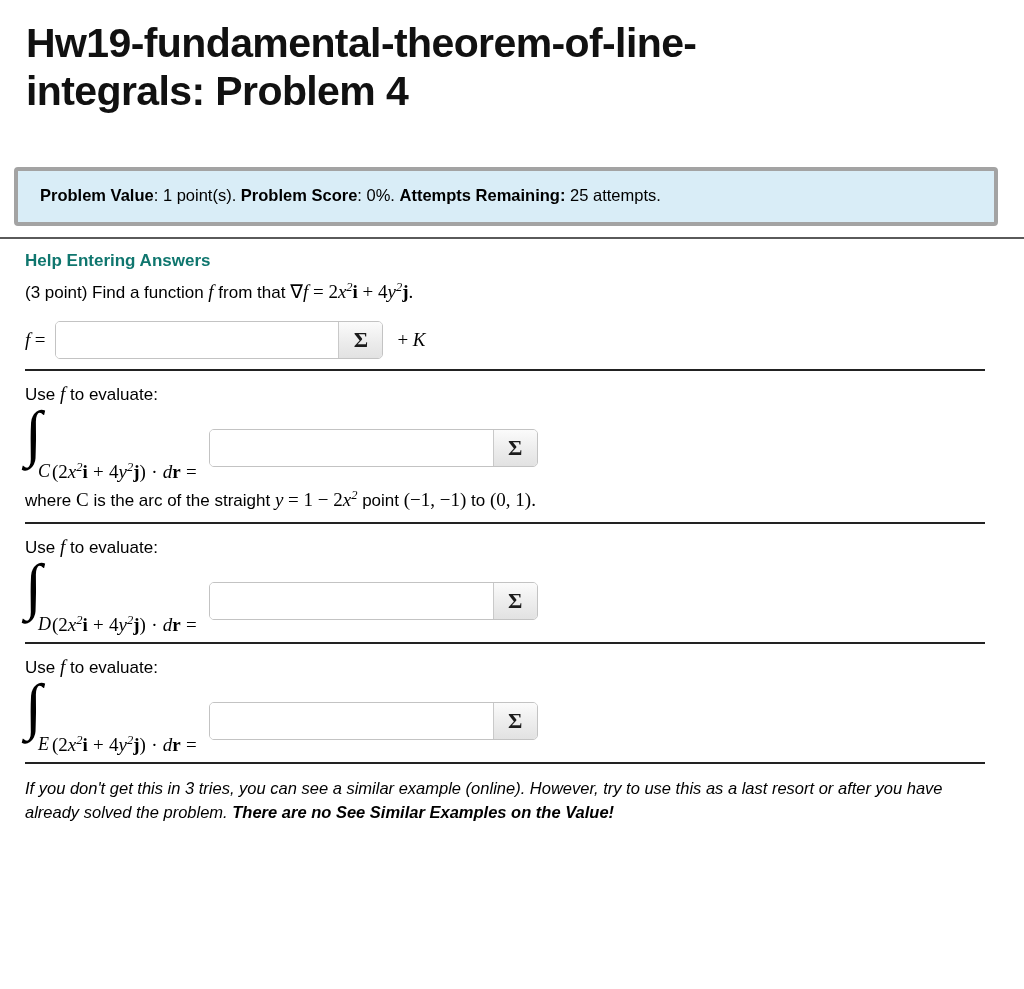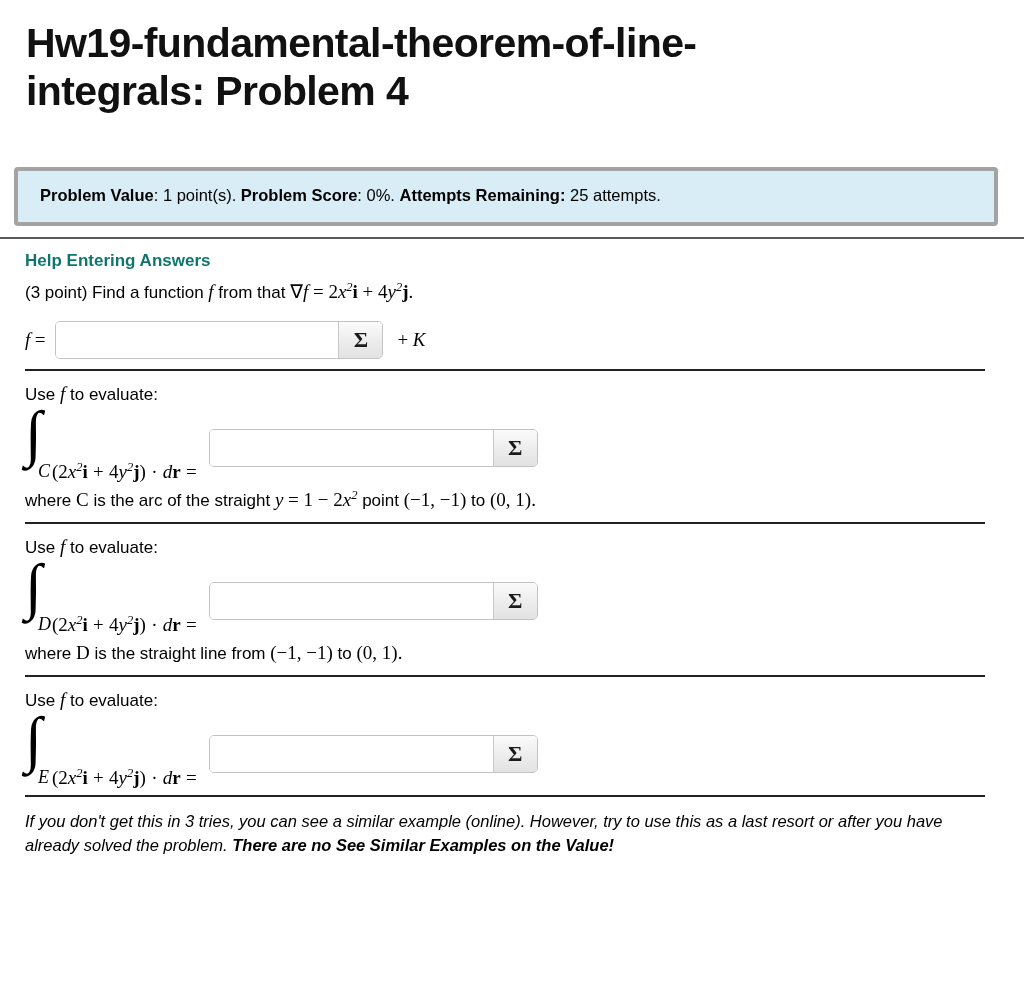--- a/index.html
+++ b/index.html
@@ -282,28 +282,20 @@
           <span class="lim">D</span>
         </span>
         <span class="int-body mathrow"><span class="mo">(</span><span class="mn">2</span><span class="mi">x</span><span class="sup">2</span><span class="mb">i</span> <span class="mo">+</span> <span class="mn">4</span><span class="mi">y</span><span class="sup">2</span><span class="mb">j</span><span class="mo">)</span> <span class="mo">·</span> <span class="mi">d</span><span class="mb">r</span> <span class="mo">=</span></span>
       </span>
       <span class="input-group w-int">
         <input class="ans" type="text" value="" style="">
         <button class="sigma-btn">Σ</button>
       </span>
     </div>
 
-    <p class="where-line">
-      <span>where</span>
-      <span class="mn">D</span>
-      <span>is the straight line from</span>
-      <span class="mn">(−1, −1)</span>
-      <span>to</span>
-      <span class="mn">(0, 1)</span><span class="mn">.</span>
-    </p>
   </div>
 
   <hr class="rule-inner">
 
   <div class="content">
     <div class="use-f">
       <span>Use</span>
       <span class="mi">f</span>
       <span>to evaluate:</span>
     </div>

